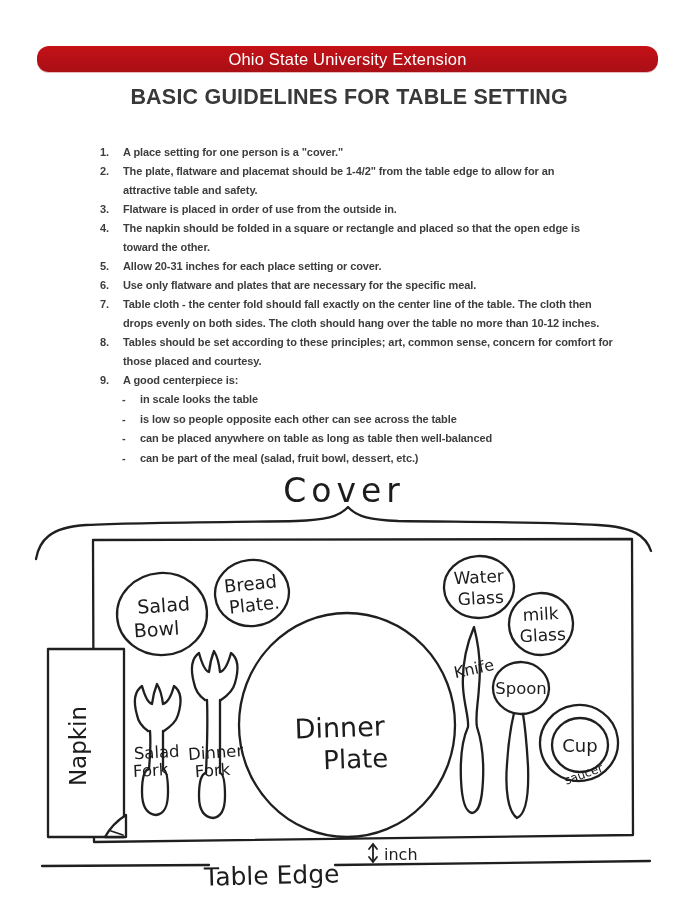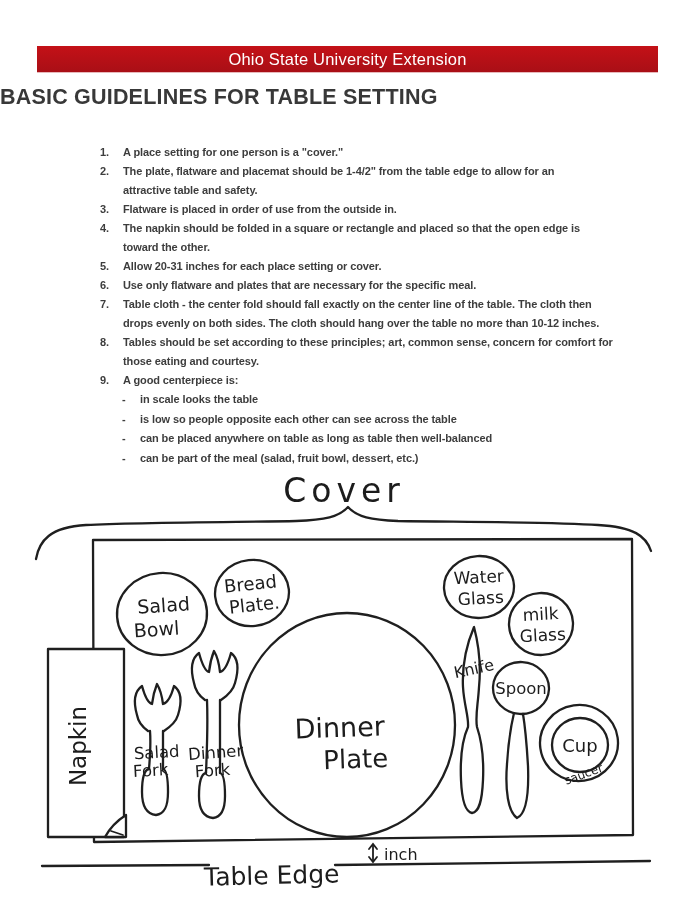--- a/index.html
+++ b/index.html
@@ -5,24 +5,24 @@
   html,body{margin:0;padding:0;}
   body{
     width:696px;height:900px;position:relative;overflow:hidden;
     background:#ffffff;font-family:"Liberation Sans",sans-serif;
   }
   .banner{
     position:absolute;left:37px;top:46px;width:621px;height:26px;
     background:linear-gradient(#c41117,#a90f16);
     border-bottom:1px solid #e7b9bb;
     color:#fff;text-align:center;font-size:16.5px;line-height:26px;
-    font-weight:400;letter-spacing:.2px;
+    font-weight:400;letter-spacing:.2px;border-radius:12px;
   }
   .title{
-    position:absolute;left:0;top:85px;width:568px;text-align:left;
+    position:absolute;left:0;top:85px;width:568px;text-align:right;
     font-size:21.5px;font-weight:bold;color:#383838;letter-spacing:.2px;
   }
   .list{
     position:absolute;left:100px;top:143px;width:560px;
     font-size:11px;font-weight:bold;color:#3d3d3d;line-height:19px;
     letter-spacing:-.1px;
   }
   .gl-item{display:flex;}
   .gl-num{width:23px;flex:0 0 23px;}
   .gl-text{width:537px;}
@@ -77,21 +77,21 @@
     <span class="gl-num">7.</span>
     <span class="gl-text">
       <div>Table cloth - the center fold should fall exactly on the center line of the table. The cloth then</div>
       <div>drops evenly on both sides. The cloth should hang over the table no more than 10-12 inches.</div>
     </span>
   </div>
   <div class="gl-item">
     <span class="gl-num">8.</span>
     <span class="gl-text">
       <div>Tables should be set according to these principles; art, common sense, concern for comfort for</div>
-      <div>those eating and courtesy.</div>
+      <div>those placed and courtesy.</div>
     </span>
   </div>
   <div class="gl-item">
     <span class="gl-num">9.</span>
     <span class="gl-text"><span>A good centerpiece is:</span></span>
   </div>
   <div class="sub">
     <div class="sub-item">
       <span class="sub-dash">-</span>
       <span>in scale looks the table</span>

